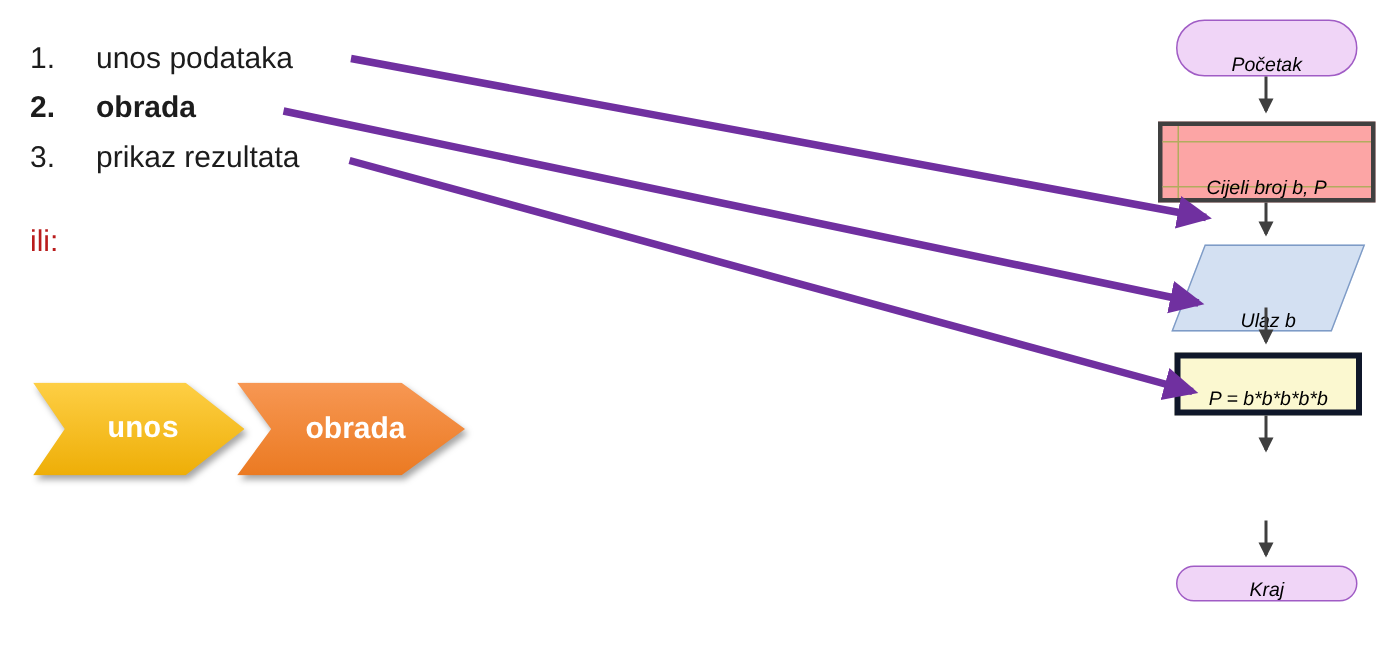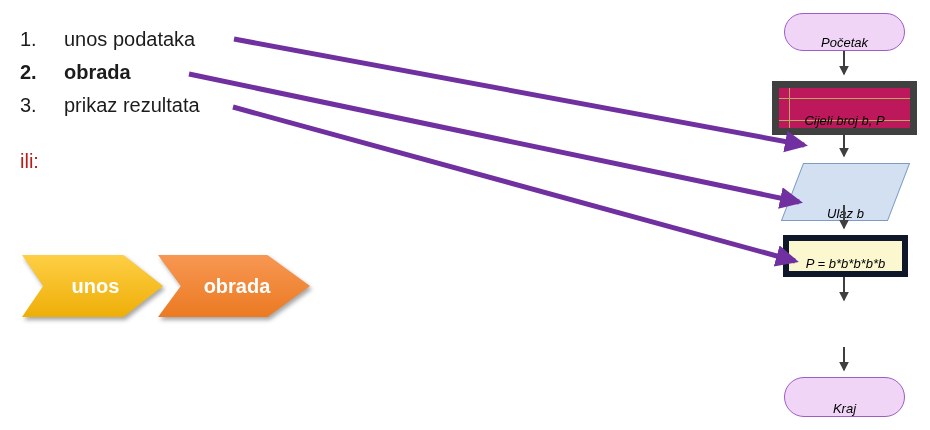--- a/index.html
+++ b/index.html
@@ -25,27 +25,27 @@
   .chev-gold   { background:linear-gradient(#FECF45, #EEAE07); }
   .chev-orange { background:linear-gradient(#F79753, #EB7A22); }
   .chev-green  { background:linear-gradient(#8CC153, #5F9830); }
 
   
   .flow-shape {
     position:absolute; display:flex; align-items:flex-end; justify-content:center;
     font-size:13px; color:#000; box-sizing:border-box; white-space:nowrap;font-style:italic;
   }
   .terminal { background:#F0D5F7; border:1.5px solid #A05CC5; border-radius:20px; }
-  .declare  { background:#be185d; border:7px solid #404040; }
+  .declare  { background:#fca5a5; border:3px solid #404040; }
   .declare-line { position:absolute; background:#B2AC5E; }
   .declare-htop    { left:0; right:0; top:10px; height:1px; }
   .declare-hbottom { left:0; right:0; bottom:7px; height:1px; }
   .declare-vleft   { top:0; bottom:0; left:10px; width:1px; }
   .declare-label { position:relative; margin-top:6px; }
-  .process  { background:#FBF8D0; border:6px solid #0f172a; }
+  .process  { background:#FBF8D0; border:4px solid #0f172a; }
   .para-bg  { position:absolute; inset:0; transform:skewX(-21deg); box-sizing:border-box; }
   .input-bg  { background:#D3E0F2; border:1px solid #7E9BC6; }
   .output-bg { background:#D9F5DC; border:1px solid #74A874; }
   .para-label { position:relative; }
 
   .overlay { position:absolute; left:0; top:0; pointer-events:none; }
 </style>
 </head>
 <body>
 
@@ -55,21 +55,21 @@
     <span class="list-num">1.</span><span>unos podataka</span>
   </div>
   <div class="list-row" style="top:61px;font-weight:bold;">
     <span class="list-num">2.</span><span>obrada</span>
   </div>
   <div class="list-row" style="top:94px;">
     <span class="list-num">3.</span><span>prikaz rezultata</span>
   </div>
   <div class="or-label">ili:</div>
 
-  <div class="chev-wrap" style="left:22px; width:141px;">
+  <div class="chev-wrap" style="left:22px; width:141px;font-family:Liberation Mono, monospace;">
     <div class="chevron chev-gold">
       <span>unos</span>
     </div>
   </div>
   <div class="chev-wrap" style="left:158px; width:152px;">
     <div class="chevron chev-orange">
       <span>obrada</span>
     </div>
   </div>
 
@@ -87,21 +87,21 @@
   <div class="flow-shape" style="left:792px; top:163px; width:107px; height:58px;">
     <span class="para-bg input-bg"></span>
     <span class="para-label">Ulaz b</span>
   </div>
 
   <div class="flow-shape process" style="left:783px; top:235px; width:125px; height:42px;">
     <span>P = b*b*b*b*b</span>
   </div>
 
 
-  <div class="flow-shape terminal" style="left:784px; top:377px; width:121px; height:40px;">
+  <div class="flow-shape terminal" style="left:784px; top:377px; width:121px; height:24px;">
     <span>Kraj</span>
   </div>
 
   <svg class="overlay" width="930" height="430">
     <defs>
       <marker id="ah-black" markerWidth="6" markerHeight="6" refX="4.2" refY="2.5" orient="auto">
         <path d="M0,0 L5,2.5 L0,5 z" fill="#3F3F3F"></path>
       </marker>
       <marker id="ah-purple" markerWidth="6" markerHeight="5" refX="3.8" refY="2.2" orient="auto">
         <path d="M0,0 L4.6,2.2 L0,4.4 z" fill="#7030A0"></path>

